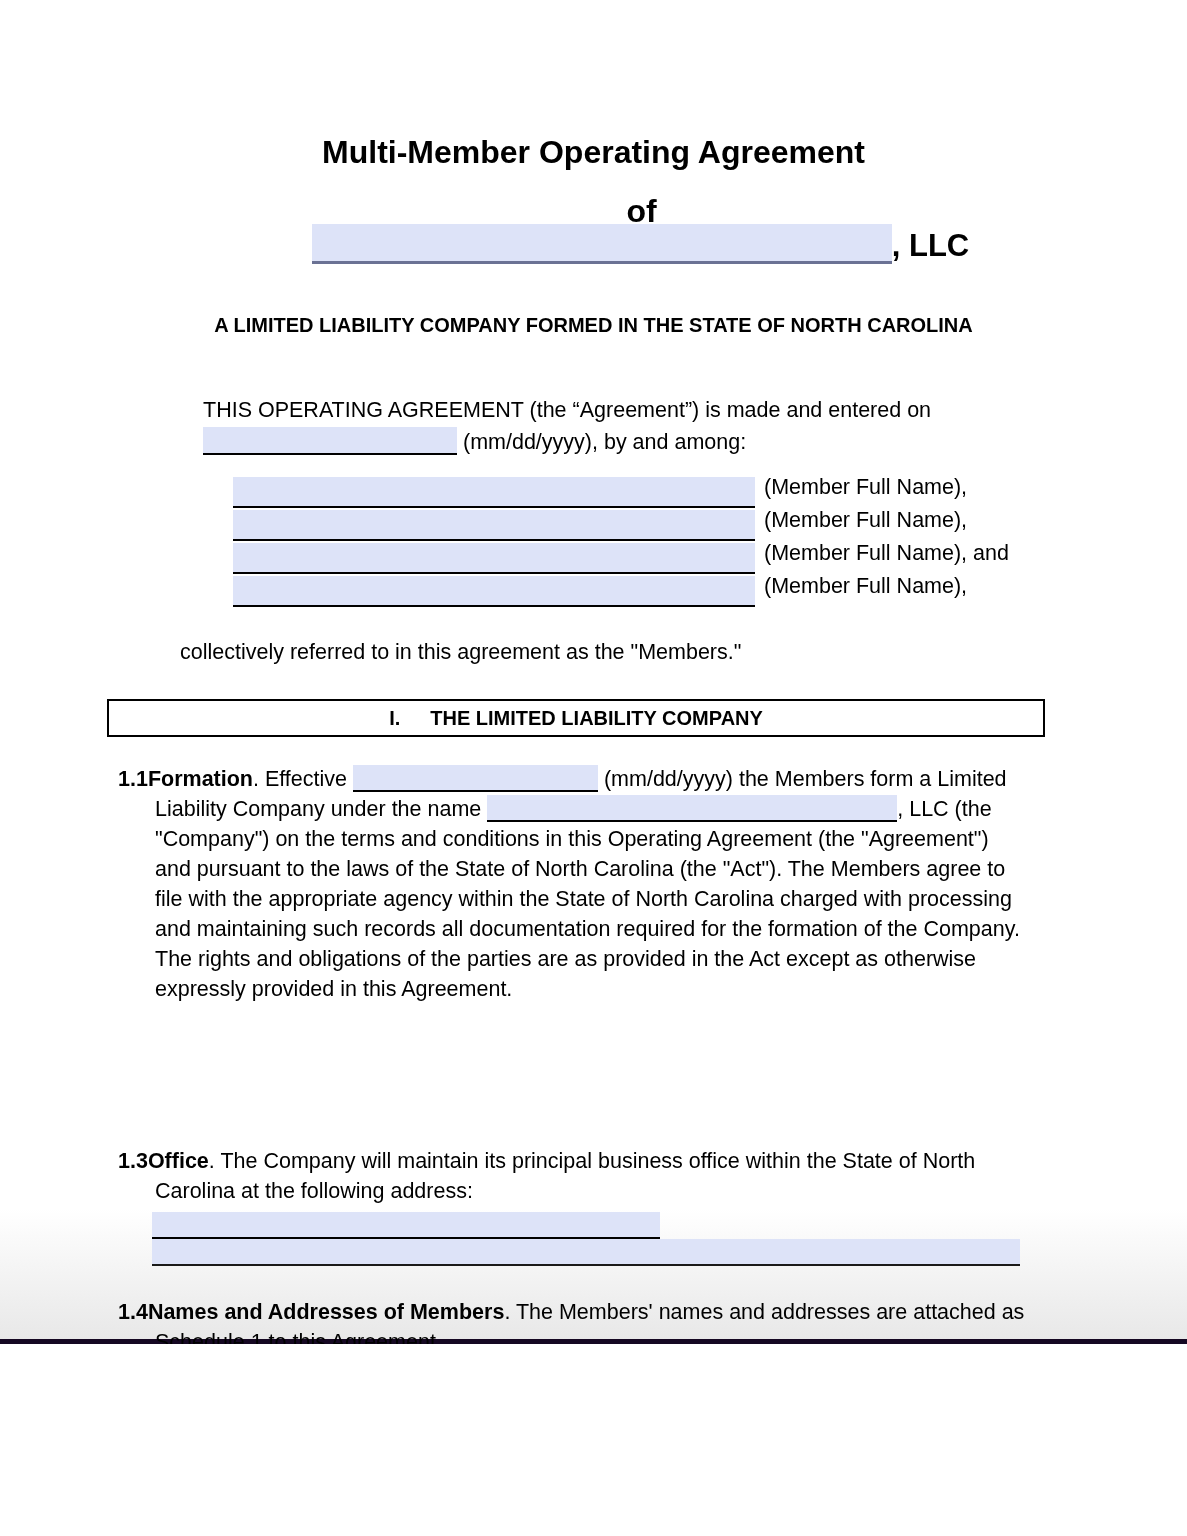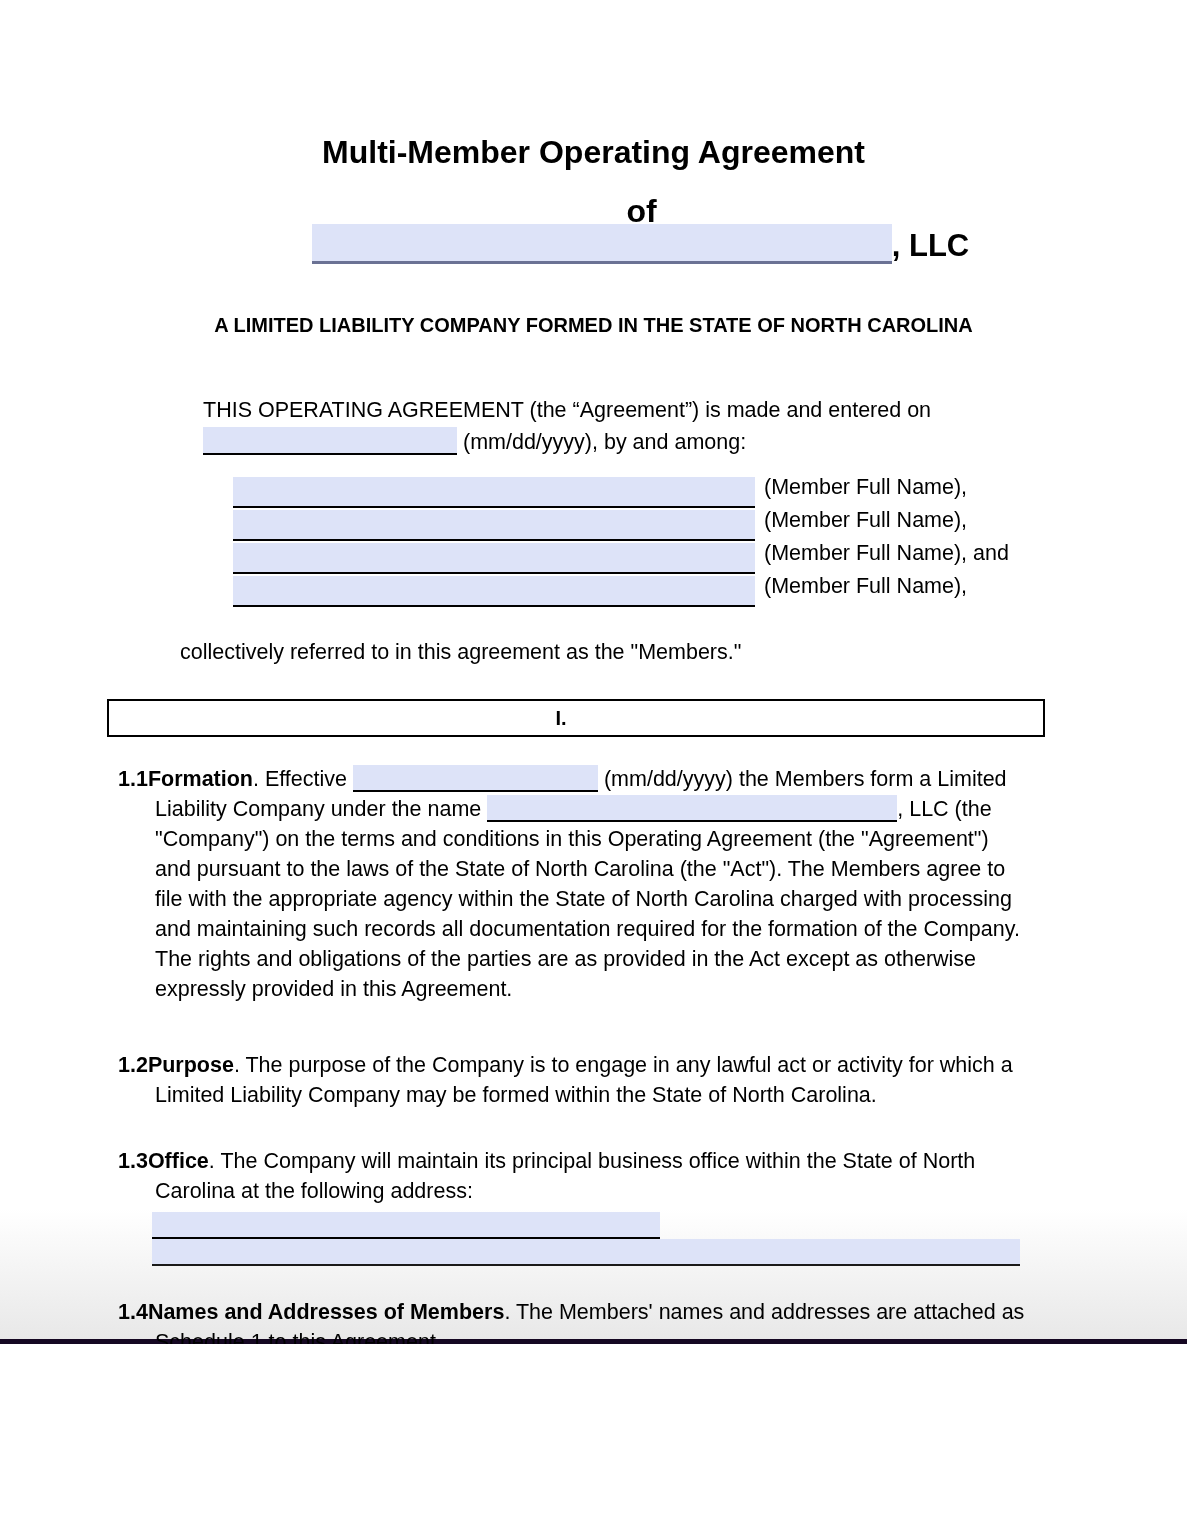--- a/index.html
+++ b/index.html
@@ -121,29 +121,27 @@
     <div class="member-row">
         <span class="field"></span>
         <span class="mlabel">(Member Full Name),</span>
       </div>
   </div>
 
   <div class="abs collectively">collectively referred to in this agreement as the "Members."</div>
 
   <div class="abs article-box">
     <span class="art-num">I.</span>
+    <span>THE LIMITED LIABILITY COMPANY</span>
   </div>
 
   <div class="abs clause" style="top:764px">
     <p class="hang"><b class="cnum">1.1</b><b>Formation</b><span>. Effective </span><span class="field date-field"></span><span> (mm/dd/yyyy) the Members form a Limited Liability Company under the name </span><span class="field name-field"></span><span>, LLC (the "Company") on the terms and conditions in this Operating Agreement (the "Agreement") and pursuant to the laws of the State of North Carolina (the "Act"). The Members agree to file with the appropriate agency within the State of North Carolina charged with processing and maintaining such records all documentation required for the formation of the Company. The rights and obligations of the parties are as provided in the Act except as otherwise expressly provided in this Agreement.</span></p>
   </div>
 
-  <div class="abs clause" style="top:1050px">
-    <p class="hang"><b class="cnum">1.2</b><b>Purpose</b><span>. The purpose of the Company is to engage in any lawful act or activity for which a Limited Liability Company may be formed within the State of North Carolina.</span></p>
-  </div>
 
   <div class="abs clause" style="top:1146px">
     <p class="hang"><b class="cnum">1.3</b><b>Office</b><span>. The Company will maintain its principal business office within the State of North Carolina at the following address:</span></p>
     <div class="addr-fields">
       <span class="field addr-line1"></span>
       <span class="field addr-line2"></span>
     </div>
   </div>
 
   <div class="abs clause" style="top:1297px">

